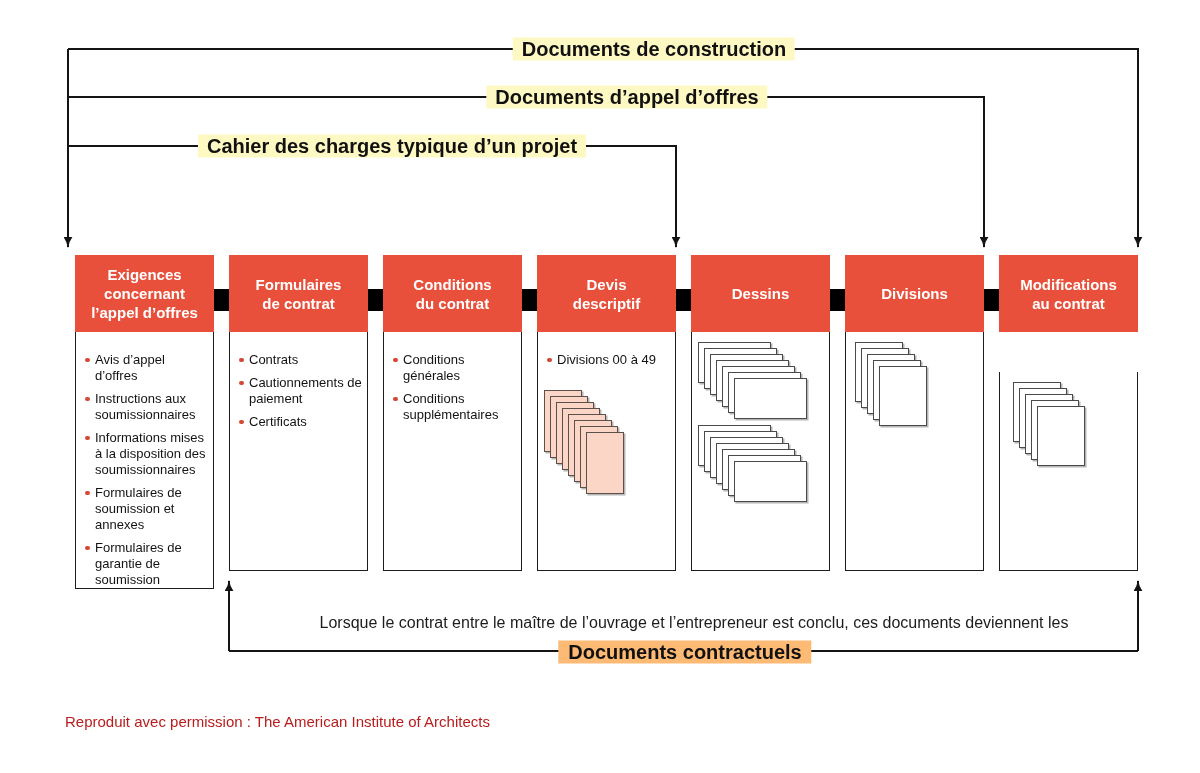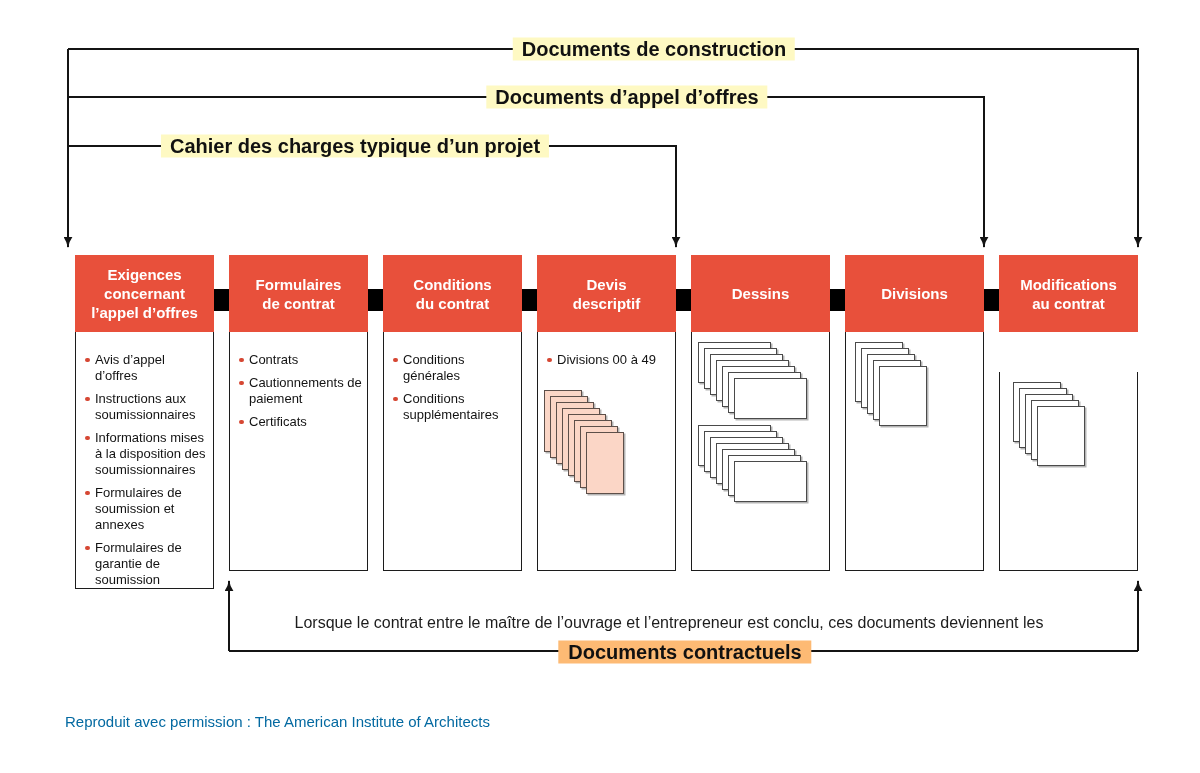--- a/index.html
+++ b/index.html
@@ -24,21 +24,21 @@
   }
   .sentence{
     position:absolute;transform:translate(-50%,-50%);
     white-space:nowrap;font-size:16px;color:#1c1c1c;
   }
   .lbl-bottom{
     position:absolute;transform:translate(-50%,-50%);
     background:#fdba74;padding:0 10px;white-space:nowrap;
     font-size:20px;font-weight:700;color:#111;
   }
-  .credit{position:absolute;font-size:15px;color:#0369a1;white-space:nowrap;}
+  .credit{position:absolute;font-size:15px;color:#b91c1c;white-space:nowrap;}
 
   .column{position:absolute;top:255px;width:139px;height:316px;display:flex;flex-direction:column;}
   .col-header{
     height:77px;flex:0 0 77px;background:var(--header-red);
     display:flex;align-items:center;justify-content:center;text-align:center;
     color:#fff;font-weight:700;font-size:15px;line-height:19px;white-space:pre-line;
   }
   .col-body{
     flex:1;background:#fff;border:1.5px solid #1c1c1c;border-top:none;
     position:relative;box-sizing:border-box;
@@ -87,21 +87,21 @@
     <path d="M68 49 H1138 V247" marker-end="url(#ah)"></path>
     <path d="M68 97 H984 V247" marker-end="url(#ah)"></path>
     <path d="M68 146 H676 V247" marker-end="url(#ah)"></path>
     <path d="M229 651 H1138"></path>
     <path d="M229 651 V581" marker-end="url(#ah)"></path>
     <path d="M1138 651 V581" marker-end="url(#ah)"></path>
   </svg>
 
   <div class="lbl-top" style="left:654px;top:49px;">Documents de construction</div>
   <div class="lbl-top" style="left:627px;top:97px;">Documents d’appel d’offres</div>
-  <div class="lbl-top" style="left:355px;top:146px;">Cahier des charges typique d’un projet</div>
+  <div class="lbl-top" style="left:392px;top:146px;">Cahier des charges typique d’un projet</div>
 
   <div class="hdr-joint" style="left:213px;"></div>
   <div class="hdr-joint" style="left:367px;"></div>
   <div class="hdr-joint" style="left:521px;"></div>
   <div class="hdr-joint" style="left:675px;"></div>
   <div class="hdr-joint" style="left:829px;"></div>
   <div class="hdr-joint" style="left:983px;"></div>
 
   <div class="column" style="left:75px;">
     <div class="col-header">Exigences
@@ -205,18 +205,18 @@
       <div class="stack stack-portrait" style="left:13px;top:10px;width:72px;height:84px;">
         <i></i>
           <i></i>
           <i></i>
           <i></i>
           <i></i>
       </div>
     </div>
   </div>
 
-  <div class="sentence" style="left:669px;top:623px;">Lorsque le contrat entre le maître de l’ouvrage et l’entrepreneur est conclu, ces documents deviennent les</div>
+  <div class="sentence" style="left:694px;top:623px;">Lorsque le contrat entre le maître de l’ouvrage et l’entrepreneur est conclu, ces documents deviennent les</div>
   <div class="lbl-bottom" style="left:685px;top:652px;">Documents contractuels</div>
 
   <div class="credit" style="left:65px;top:713px;">Reproduit avec permission : The American Institute of Architects</div>
 
 </div>
 
 </body></html>

